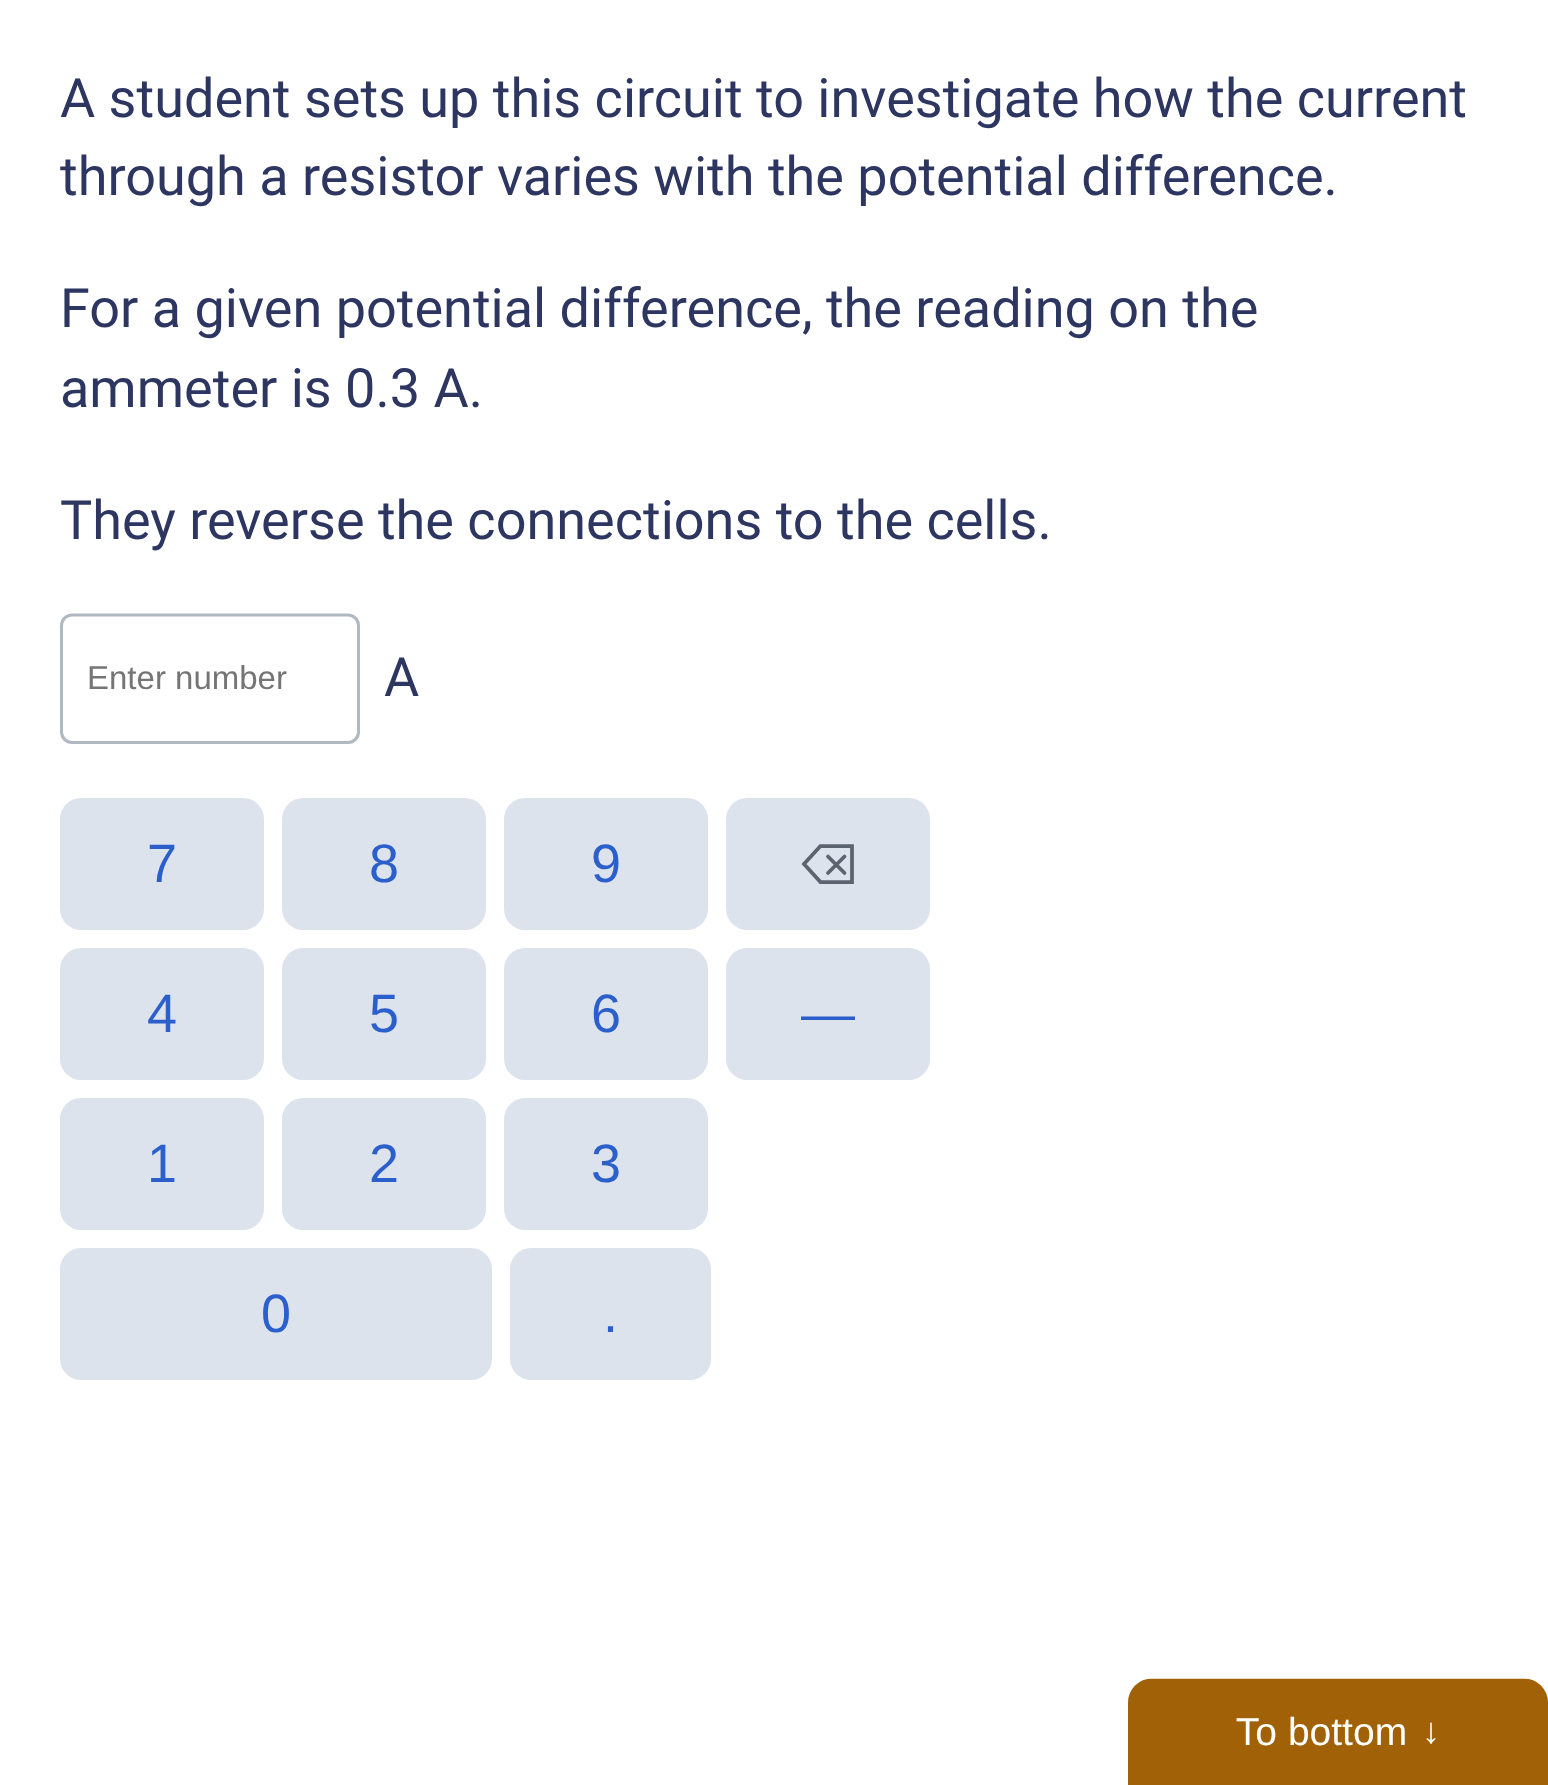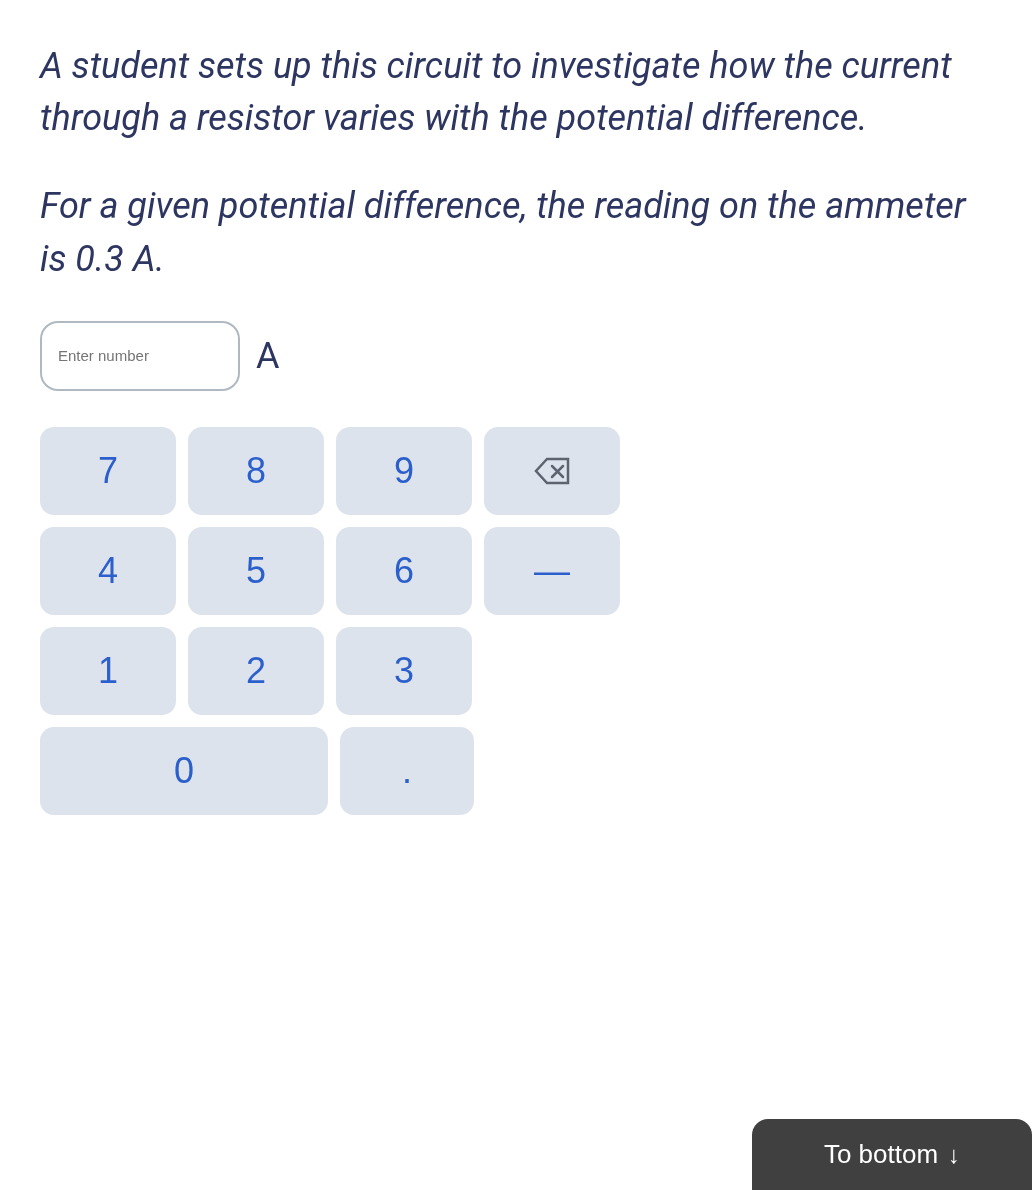--- a/index.html
+++ b/index.html
@@ -21,41 +21,40 @@
       padding: 40px 40px 200px 40px;
       max-width: 1032px;
     }
 
     .question-text {
       color: #2d3561;
       font-size: 36px;
       line-height: 1.45;
       font-weight: 400;
       margin-bottom: 32px;
-      font-style: italic;
     }
 
     .question-block {
       margin-bottom: 36px;
     }
 
     .input-row {
       display: flex;
       align-items: center;
       gap: 16px;
       margin-bottom: 36px;
       margin-top: 10px;
     }
 
     .number-input {
       border: 2px solid #b0b8c1;
-      border-radius: 18px;
+      border-radius: 8px;
       width: 200px;
-      height: 70px;
-      font-size: 15px;
+      height: 87px;
+      font-size: 22px;
       color: #9aa0a6;
       padding: 0 16px;
       outline: none;
       background: #fff;
     }
 
     .unit-label {
       font-size: 36px;
       color: #2d3561;
       font-weight: 400;
@@ -115,21 +114,21 @@
 
     .key-btn.empty-slot {
       visibility: hidden;
       pointer-events: none;
     }
 
     .to-bottom-btn {
       position: fixed;
       bottom: 0;
       right: 0;
-      background-color: #404040;
+      background-color: #a16207;
       color: #ffffff;
       border: none;
       border-radius: 16px 16px 0 0;
       font-size: 26px;
       font-weight: 500;
       padding: 20px 40px;
       cursor: pointer;
       display: flex;
       align-items: center;
       gap: 10px;
@@ -147,20 +146,23 @@
 <div class="main-content">
 
   <div class="question-block">
     <p class="question-text">A student sets up this circuit to investigate how the current through a resistor varies with the potential difference.</p>
   </div>
 
   <div class="question-block">
     <p class="question-text">For a given potential difference, the reading on the ammeter is 0.3 A.</p>
   </div>
 
+  <div class="question-block">
+    <p class="question-text">They reverse the connections to the cells.</p>
+  </div>
 
 
   <div class="input-row">
     <input class="number-input" type="text" readonly="" placeholder="Enter number" style="">
     <span class="unit-label">A</span>
   </div>
 
   <div class="keypad">
 
     <div class="keypad-row">

